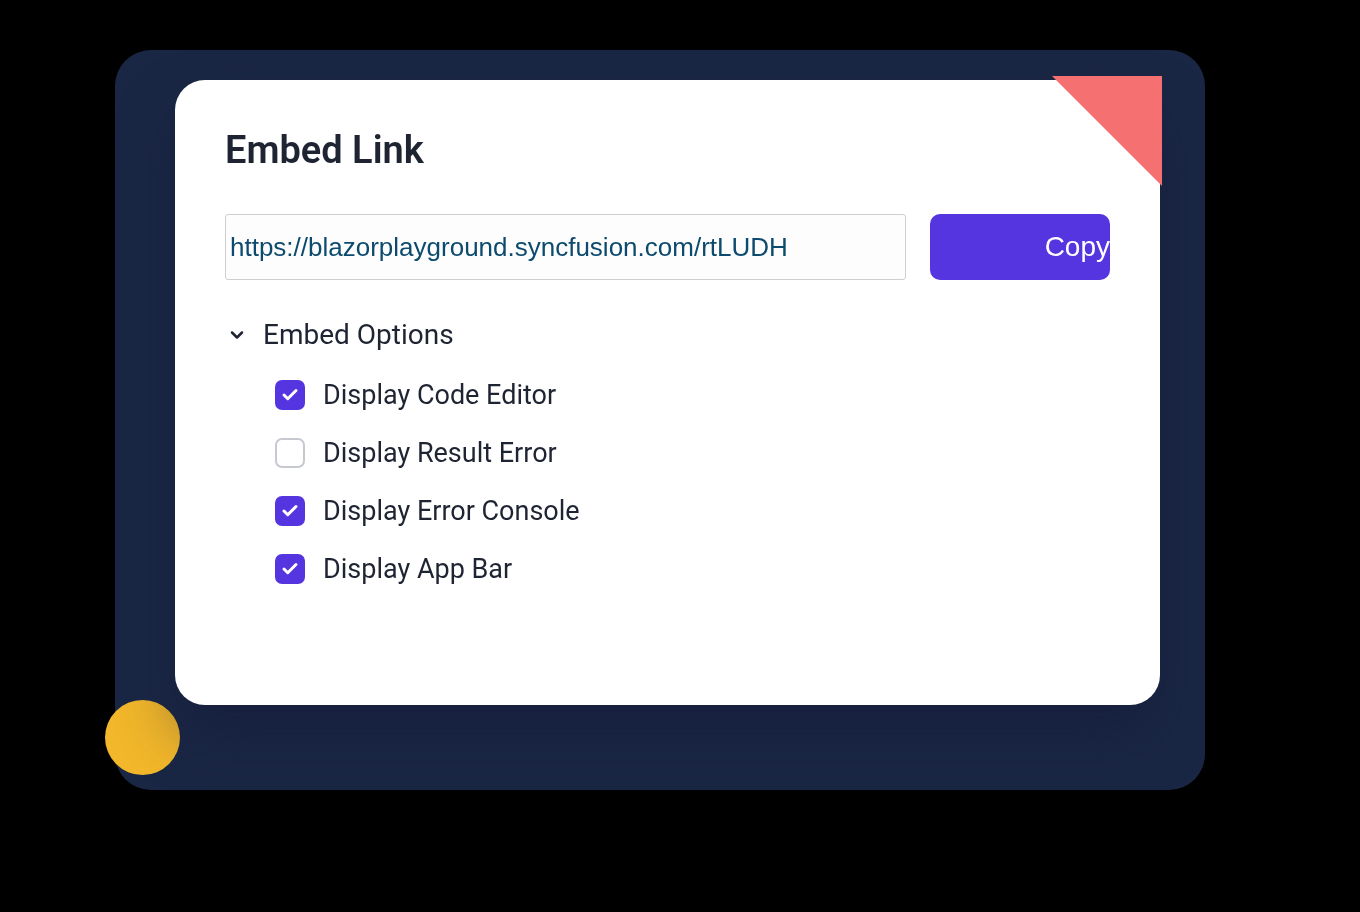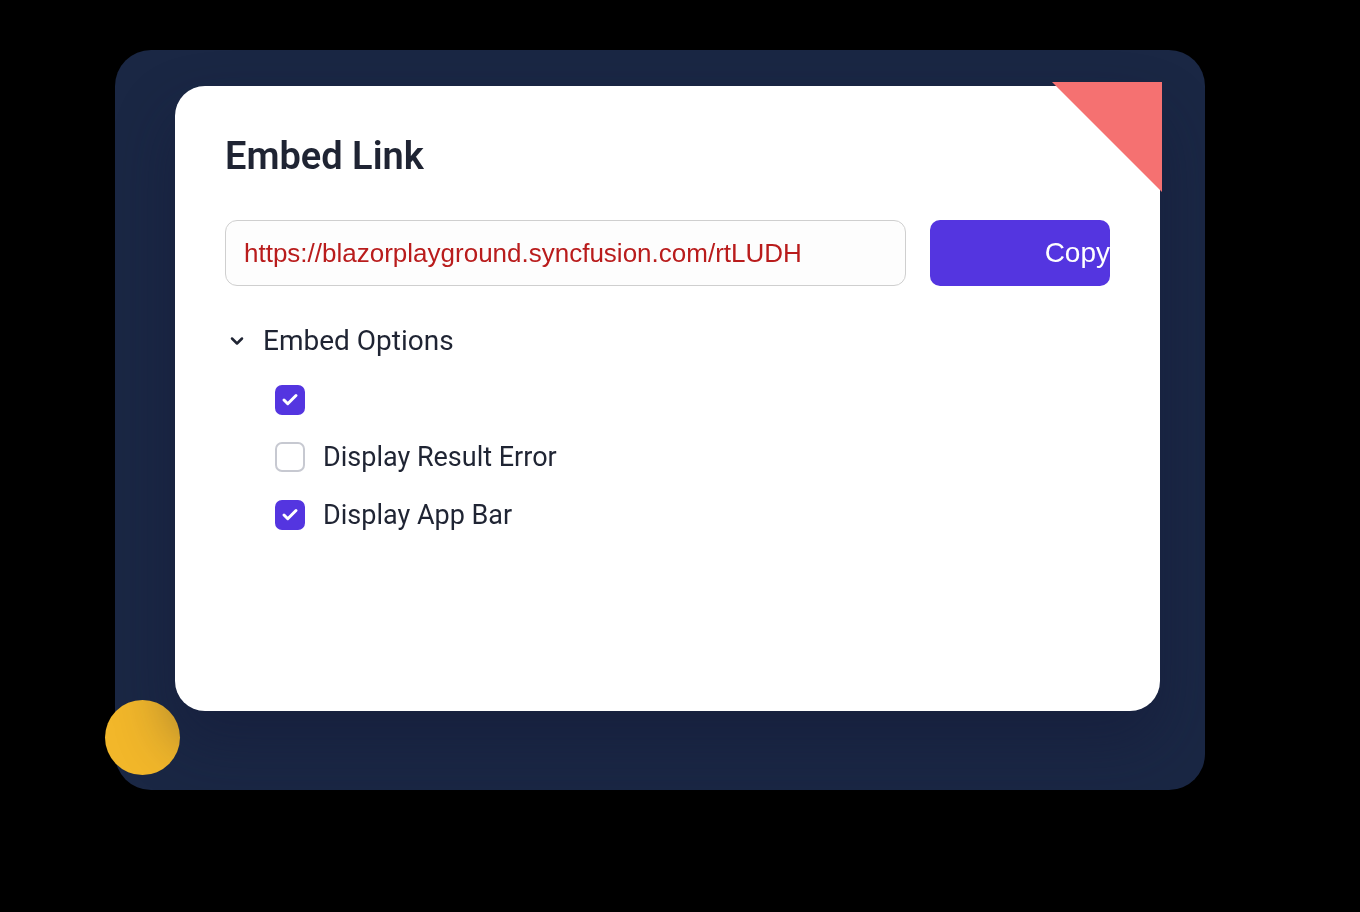--- a/index.html
+++ b/index.html
@@ -16,21 +16,21 @@
       left: 115px;
       top: 50px;
       width: 1090px;
       height: 740px;
       background: #1a2744;
       border-radius: 36px;
     }
     .panel {
       position: absolute;
       left: 175px;
-      top: 86px;
+      top: 80px;
       width: 985px;
       height: 625px;
       background: #fff;
       border-radius: 30px;
       padding: 48px 50px;
       box-shadow: 0 30px 60px rgba(20,25,55,0.45);
     }
     .triangle {
       position: absolute;
       right: -2px;
@@ -53,24 +53,24 @@
       font-size: 38px;
       font-weight: 600;
       color: #1f2433;
       margin-bottom: 42px;
     }
     .url-row { display: flex; gap: 24px; align-items: center; margin-bottom: 38px; }
     .url-input {
       flex: 1;
       height: 66px;
       border: 1px solid #cfcfcf;
-      border-radius: 12px;
-      padding: 0 18px;
+      border-radius: 3px;
+      padding: 0 4px;
       font-size: 26px;
-      color: #b91c1c;
+      color: #0c4a6e;
       background: #fdfdfd;
     }
     .copy-btn {
       width: 180px;
       height: 66px;
       background: #5435e0;
       color: #fff;
       border: none;
       border-radius: 10px;
       font-size: 28px;
@@ -124,24 +124,33 @@
     <span class="options-title">Embed Options</span>
   </div>
 
   <div class="option-list" id="option-list">
       <div class="option-row">
         <div class="checkbox checked">
           <svg viewBox="0 0 24 24" fill="none" stroke="#fff" stroke-width="4" stroke-linecap="round" stroke-linejoin="round">
             <polyline points="20 6 9 17 4 12"></polyline>
           </svg>
         </div>
+        <span class="option-label">Display Code Editor</span>
       </div>
       <div class="option-row">
         <div class="checkbox"></div>
         <span class="option-label">Display Result Error</span>
+      </div>
+      <div class="option-row">
+        <div class="checkbox checked">
+          <svg viewBox="0 0 24 24" fill="none" stroke="#fff" stroke-width="4" stroke-linecap="round" stroke-linejoin="round">
+            <polyline points="20 6 9 17 4 12"></polyline>
+          </svg>
+        </div>
+        <span class="option-label">Display Error Console</span>
       </div>
       <div class="option-row">
         <div class="checkbox checked">
           <svg viewBox="0 0 24 24" fill="none" stroke="#fff" stroke-width="4" stroke-linecap="round" stroke-linejoin="round">
             <polyline points="20 6 9 17 4 12"></polyline>
           </svg>
         </div>
         <span class="option-label">Display App Bar</span>
       </div>
     </div>

